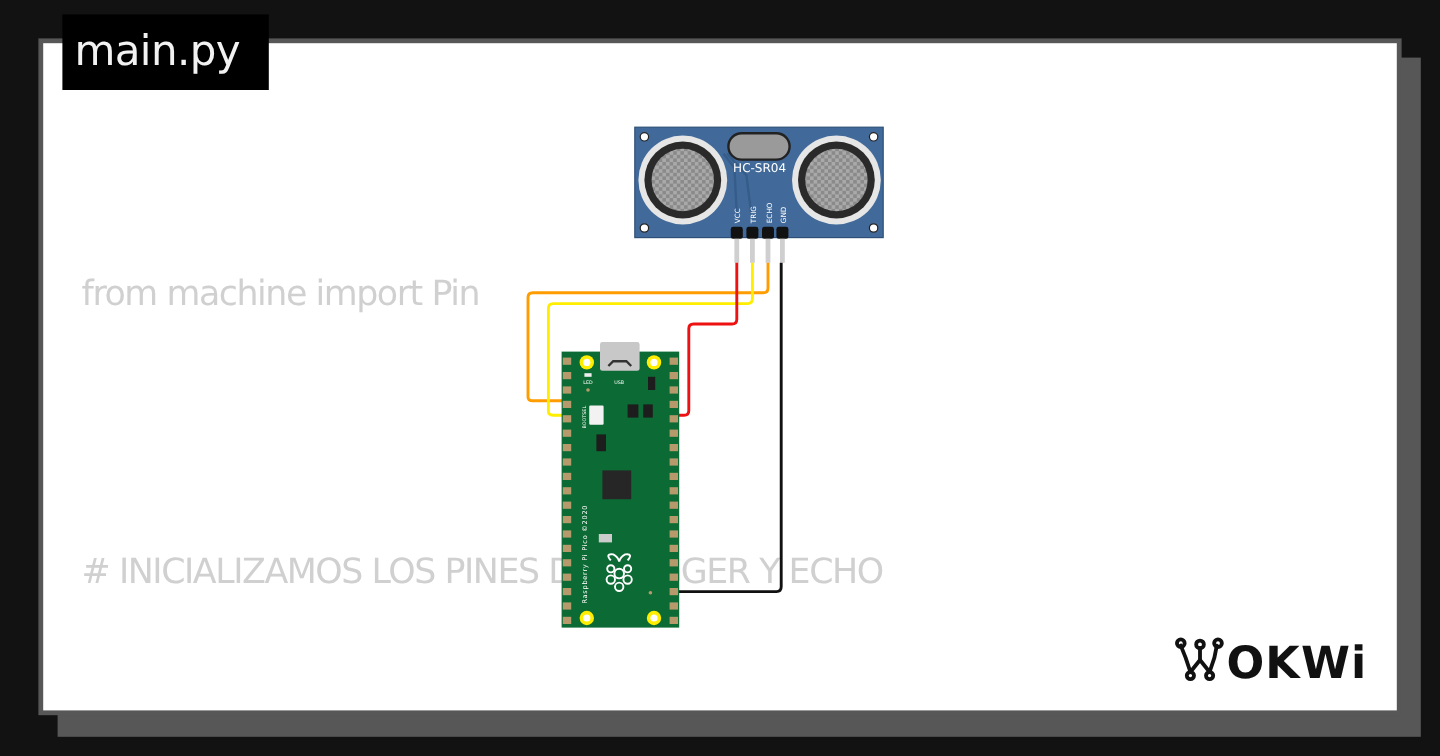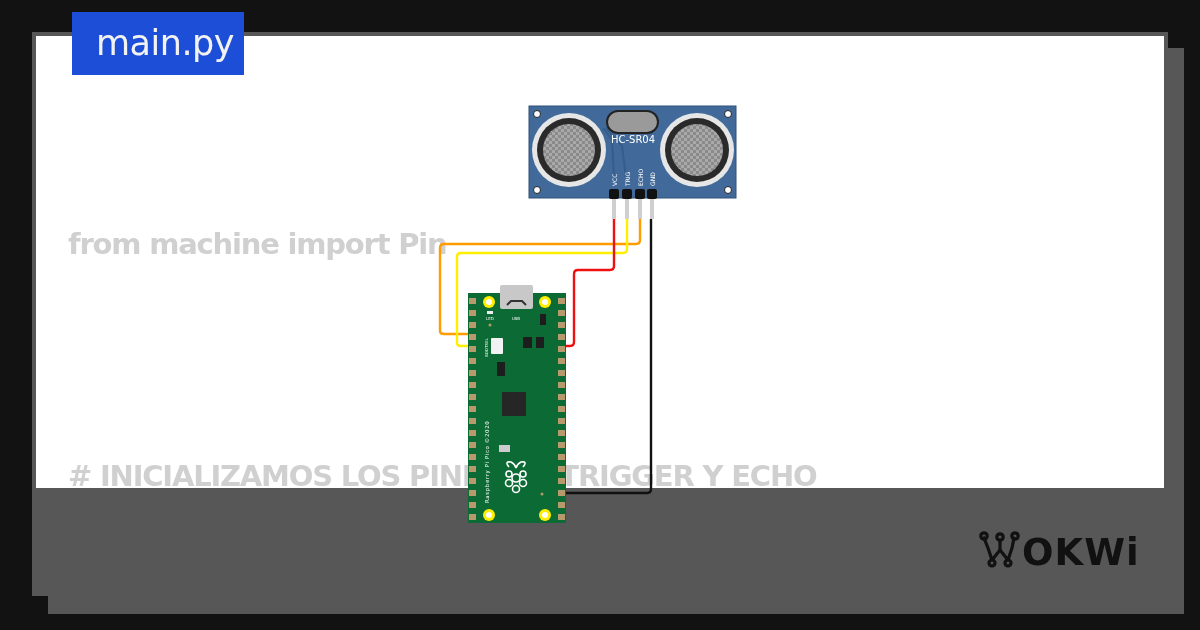--- a/index.html
+++ b/index.html
@@ -11,28 +11,28 @@
   }
   .card-shadow {
     position: absolute; left: 48px; top: 48px; width: 1136px; height: 566px;
     background: #575757;
   }
   .card {
     position: absolute; left: 32px; top: 32px; width: 1136px; height: 564px;
     background: #575757;
   }
   .card-inner {
-    position: absolute; left: 4px; top: 4px; width: 1128px; height: 452px;
-    background: #ffffff; overflow: hidden; font-weight: bold;
+    position: absolute; left: 4px; top: 4px; width: 1128px; height: 556px;
+    background: #ffffff; overflow: hidden;
   }
   .filename-tab {
-    position: absolute; left: 72px; top: 12px; height: 63px; width: 172px;
-    background: #1d4ed8; color: #f2f2f2;
+    position: absolute; left: 52px; top: 12px; height: 63px; width: 172px;
+    background: #000000; color: #f2f2f2;
     font-family: "DejaVu Sans", sans-serif; font-size: 35px;
-    line-height: 63px; text-align: right; box-sizing: border-box; padding: 0 10px;
+    line-height: 63px; text-align: left; box-sizing: border-box; padding: 0 10px;
     letter-spacing: -0.5px;
   }
   .code {
     position: absolute; left: 32px; top: 116px; width: 1096px; height: 440px;
     color: #d0d0d0;
     font-family: "DejaVu Sans", sans-serif; font-size: 29px;
     letter-spacing: -1.2px;
     white-space: pre; overflow: hidden;
   }
   .code-line { height: 48px; line-height: 48px; }

